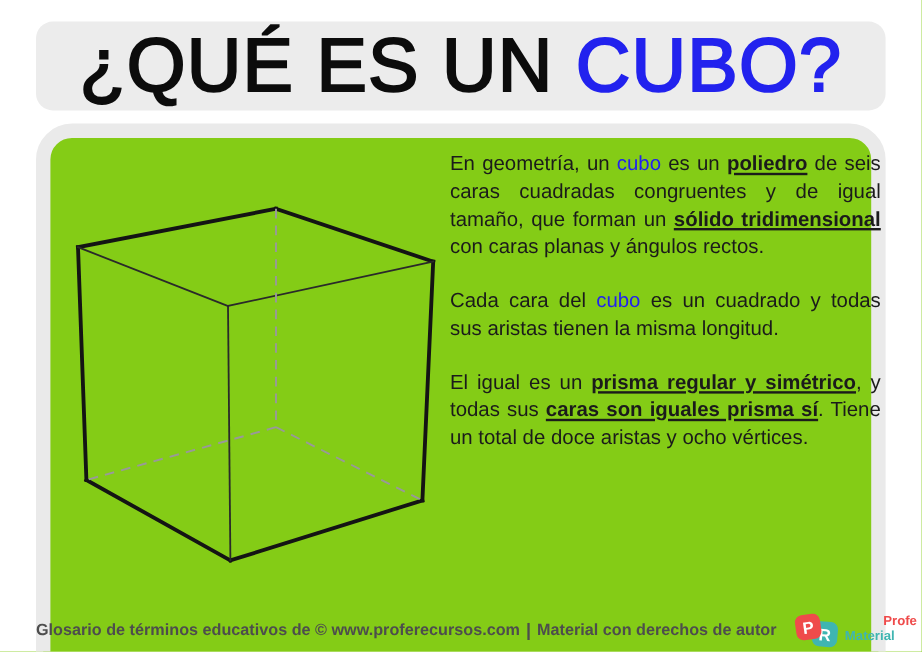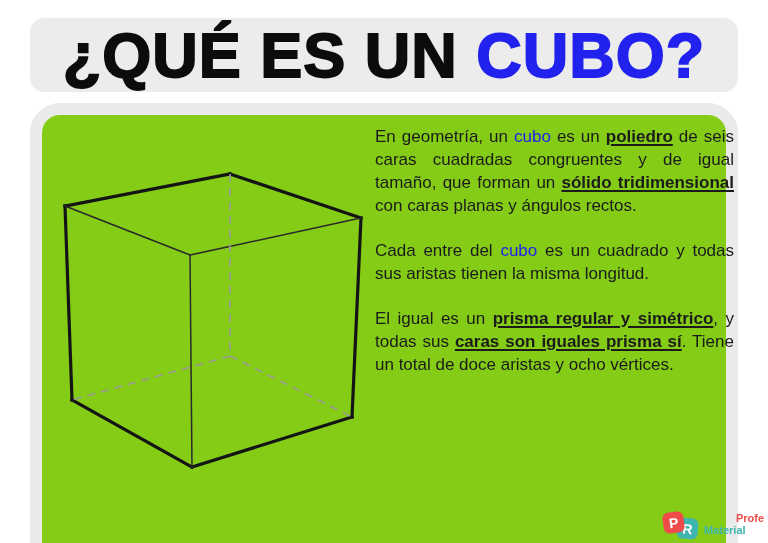--- a/index.html
+++ b/index.html
@@ -16,21 +16,21 @@
     width:768px;height:543px;position:relative;background:#ffffff;
     font-family:"Liberation Sans",sans-serif;overflow:hidden;
   }
   
   .title-banner{
     position:absolute;left:30px;top:18px;width:708px;height:74px;
     background:var(--banner-gray);border-radius:14px;
     display:flex;align-items:center;justify-content:center;
   }
   .title-banner h1{
-    margin:0;font-size:63px;font-weight:bold;letter-spacing:1px;
+    margin:0;font-size:63px;font-weight:normal;letter-spacing:1px;
     color:#0c0c0c;-webkit-text-stroke-width:1.8px;white-space:nowrap;text-align:right;
   }
   .title-accent{color:var(--accent);}
   
   .content-box{
     position:absolute;left:30px;top:103px;width:708px;height:510px;
     background:#84cc16;border:12px solid var(--frame-gray);border-radius:30px;
   }
   .cube-svg{position:absolute;left:14px;top:51px;width:314px;height:308px;}
   .edge-outline{stroke:#141414;stroke-width:3.2;stroke-linecap:square;}
@@ -81,26 +81,29 @@
       <line x1="192" y1="467" x2="352" y2="417" fill="none" class="edge-outline"></line>
       <line x1="65" y1="206" x2="190" y2="255" fill="none" class="edge-inner"></line>
       <line x1="190" y1="255" x2="361" y2="218" fill="none" class="edge-inner"></line>
       <line x1="190" y1="255" x2="192" y2="467" fill="none" class="edge-inner"></line>
       <line x1="230" y1="174" x2="230" y2="356" fill="none" class="edge-hidden"></line>
       <line x1="230" y1="356" x2="72" y2="400" fill="none" class="edge-hidden"></line>
       <line x1="230" y1="356" x2="352" y2="417" fill="none" class="edge-hidden"></line>
     </svg>
   <div class="text-col">
     <p><span class="seg-plain">En geometría, un </span><span class="seg-accent">cubo</span><span class="seg-plain"> es un </span><span class="seg-term">poliedro</span><span class="seg-plain"> de seis caras cuadradas congruentes y de igual tamaño, que forman un </span><span class="seg-term">sólido tridimensional</span><span class="seg-plain"> con caras planas y ángulos rectos.</span></p>
-    <p><span class="seg-plain">Cada entre del </span><span class="seg-accent">cubo</span><span class="seg-plain"> es un cuadrado y todas sus aristas tienen la misma longitud.</span></p>
+    <p><span class="seg-plain">Cada cara del </span><span class="seg-accent">cubo</span><span class="seg-plain"> es un cuadrado y todas sus aristas tienen la misma longitud.</span></p>
     <p><span class="seg-plain">El igual es un </span><span class="seg-term">prisma regular y simétrico</span><span class="seg-plain">, y todas sus </span><span class="seg-term">caras son iguales prisma sí</span><span class="seg-plain">. Tiene un total de doce aristas y ocho vértices.</span></p>
   </div>
 </div>
 
 <div class="footer">
+  <div class="footer-text">
+    <span>Glosario de términos educativos de © www.proferecursos.com</span><span class="footer-sep">|</span><span>Material con derechos de autor</span>
+  </div>
   <div class="logo">
     <span class="logo-sq red">P</span>
     <span class="logo-sq teal">R</span>
     <span class="logo-text">
       <span class="logo-l1">Profe</span>
       <span class="logo-l2">Material</span>
     </span>
   </div>
 </div>
 

